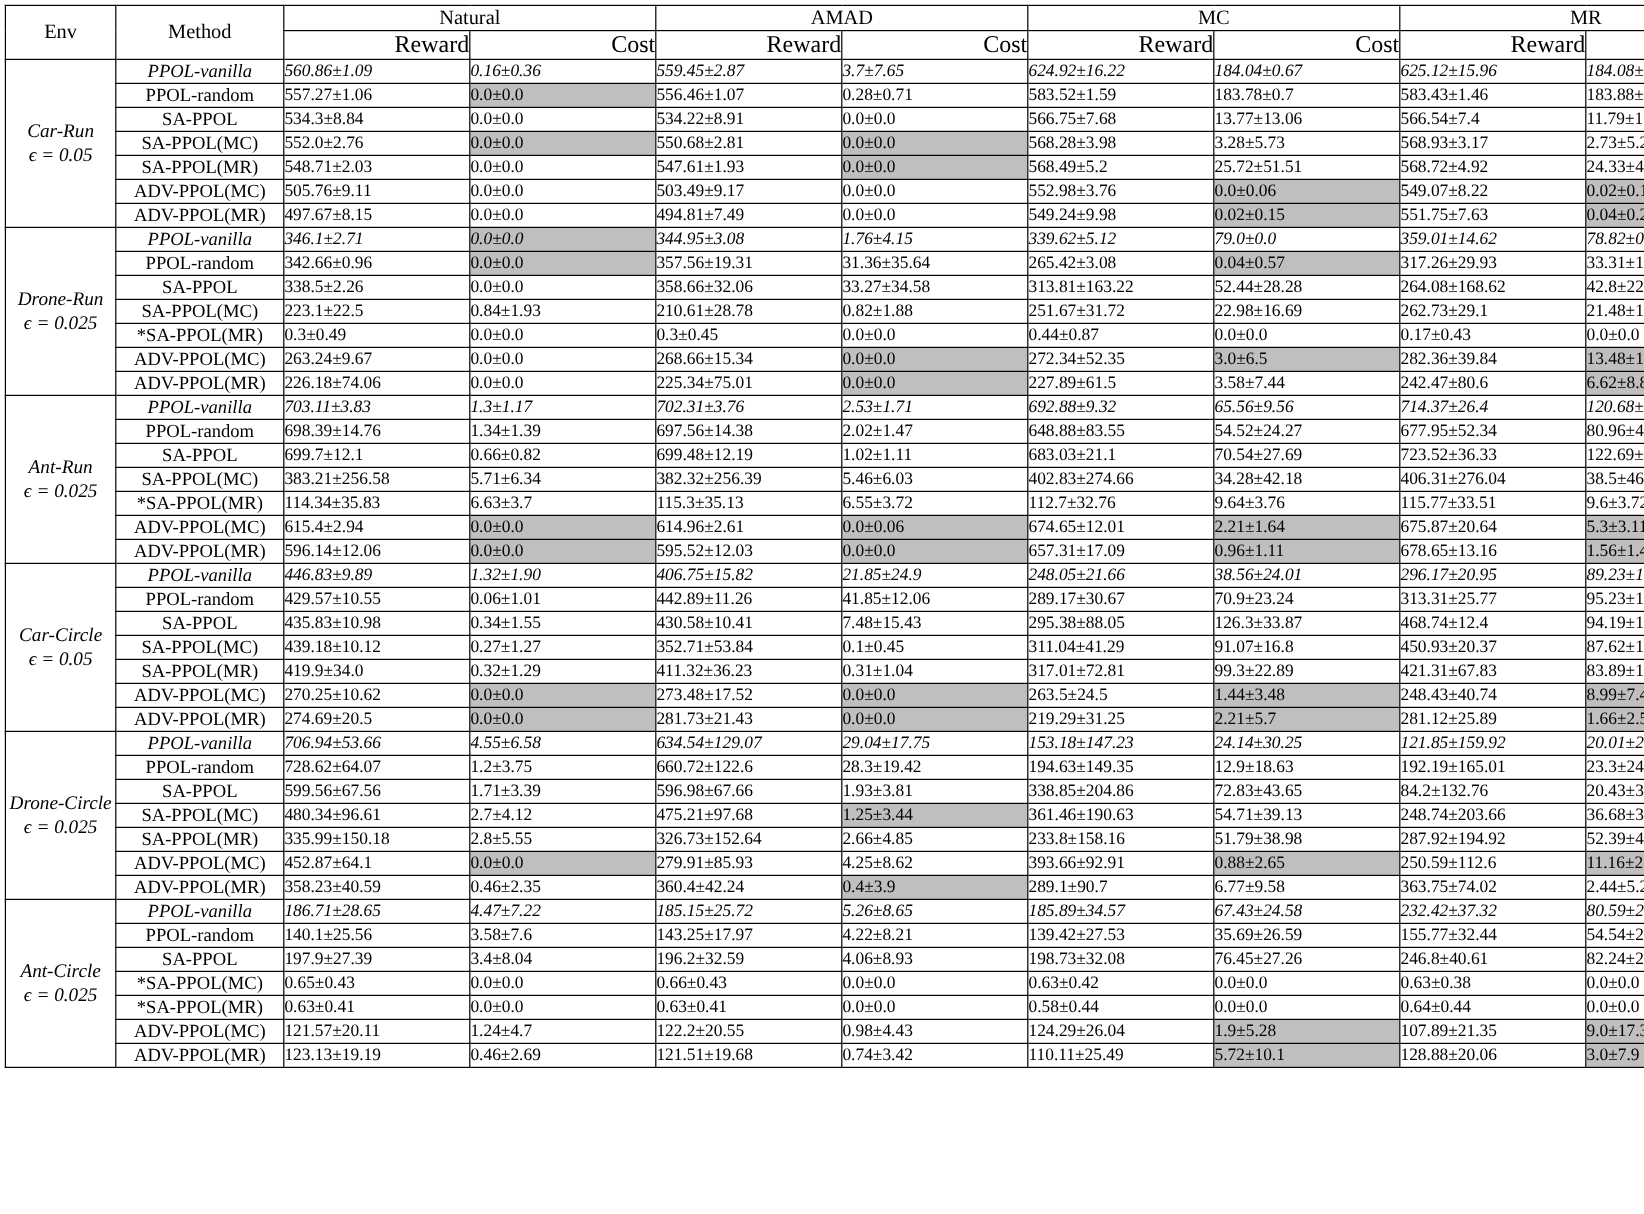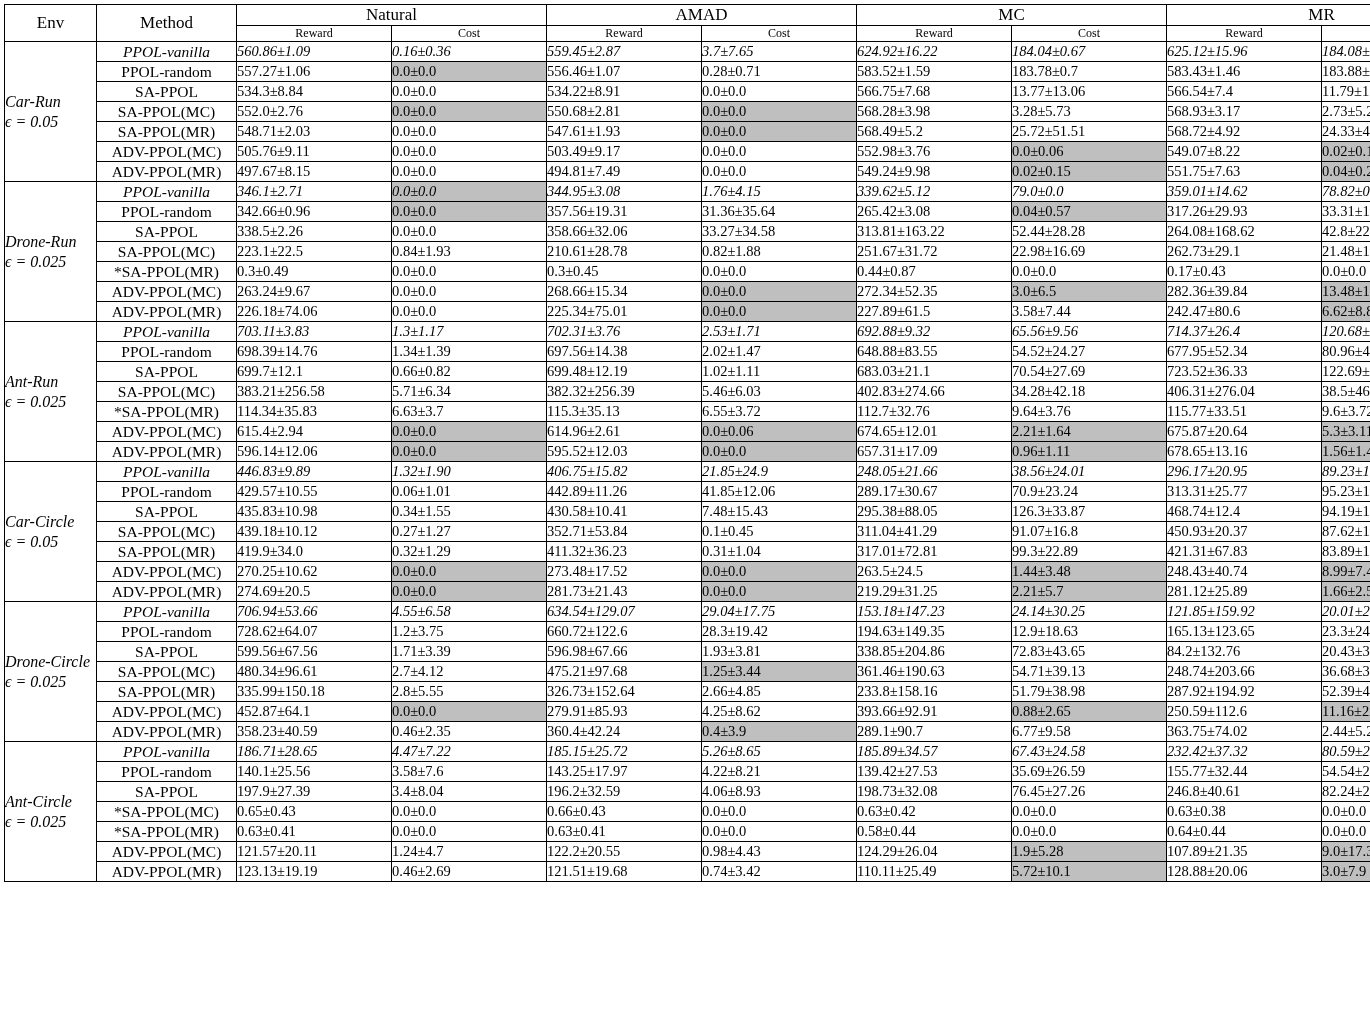--- a/index.html
+++ b/index.html
@@ -29,26 +29,27 @@
     padding: 0;
     vertical-align: middle;
   }
   .hdr {
     text-align: center;
     font-weight: normal;
     font-size: 17px;
     padding: 4px 2px;
   }
   .hdr-sub {
+    text-align: right;
+    font-weight: normal;
+    font-size: 20px;
+    padding: 2px 2px;
+  }
+  .envcell {
     text-align: center;
-    font-weight: normal;
-    font-size: 12px;
-    padding: 2px 2px;
-  }
-  .envcell {
     font-size: 16px;
     line-height: 1.25;
     padding: 2px 4px;
   }
   .envname { display:block; }
   .enveps { display:block; }
   .method {
     text-align: center;
     font-size: 15.5px;
     padding: 0px 4px;
@@ -451,21 +452,21 @@
           <td class="num">20.01±29.08</td>
         </tr>
         <tr>
           <td class="method">PPOL-random</td>
           <td class="num">728.62±64.07</td>
           <td class="num">1.2±3.75</td>
           <td class="num">660.72±122.6</td>
           <td class="num">28.3±19.42</td>
           <td class="num">194.63±149.35</td>
           <td class="num">12.9±18.63</td>
-          <td class="num">165.13±123.65</td>
+          <td class="num">192.19±165.01</td>
           <td class="num">23.3±24.58</td>
         </tr>
         <tr>
           <td class="method">SA-PPOL</td>
           <td class="num">599.56±67.56</td>
           <td class="num">1.71±3.39</td>
           <td class="num">596.98±67.66</td>
           <td class="num">1.93±3.81</td>
           <td class="num">338.85±204.86</td>
           <td class="num">72.83±43.65</td>

